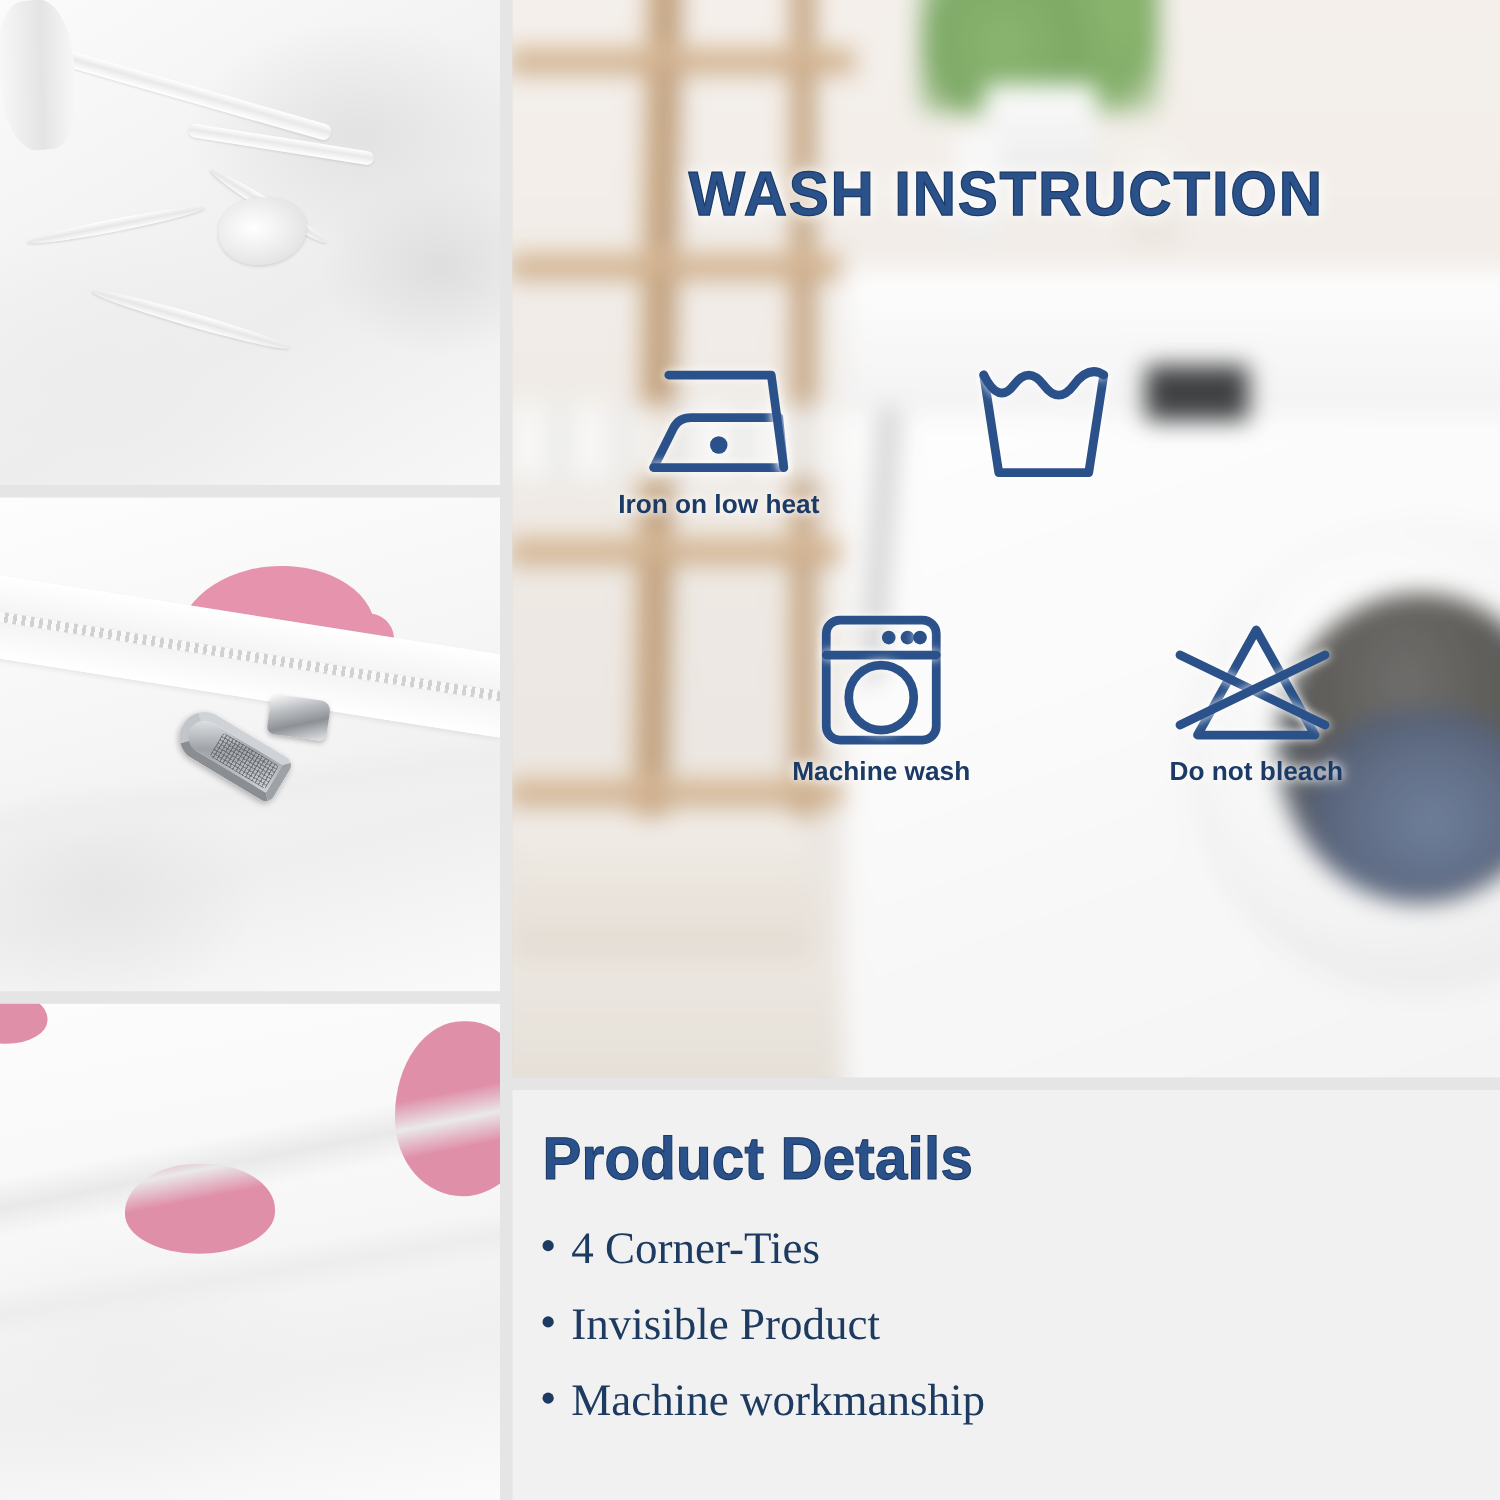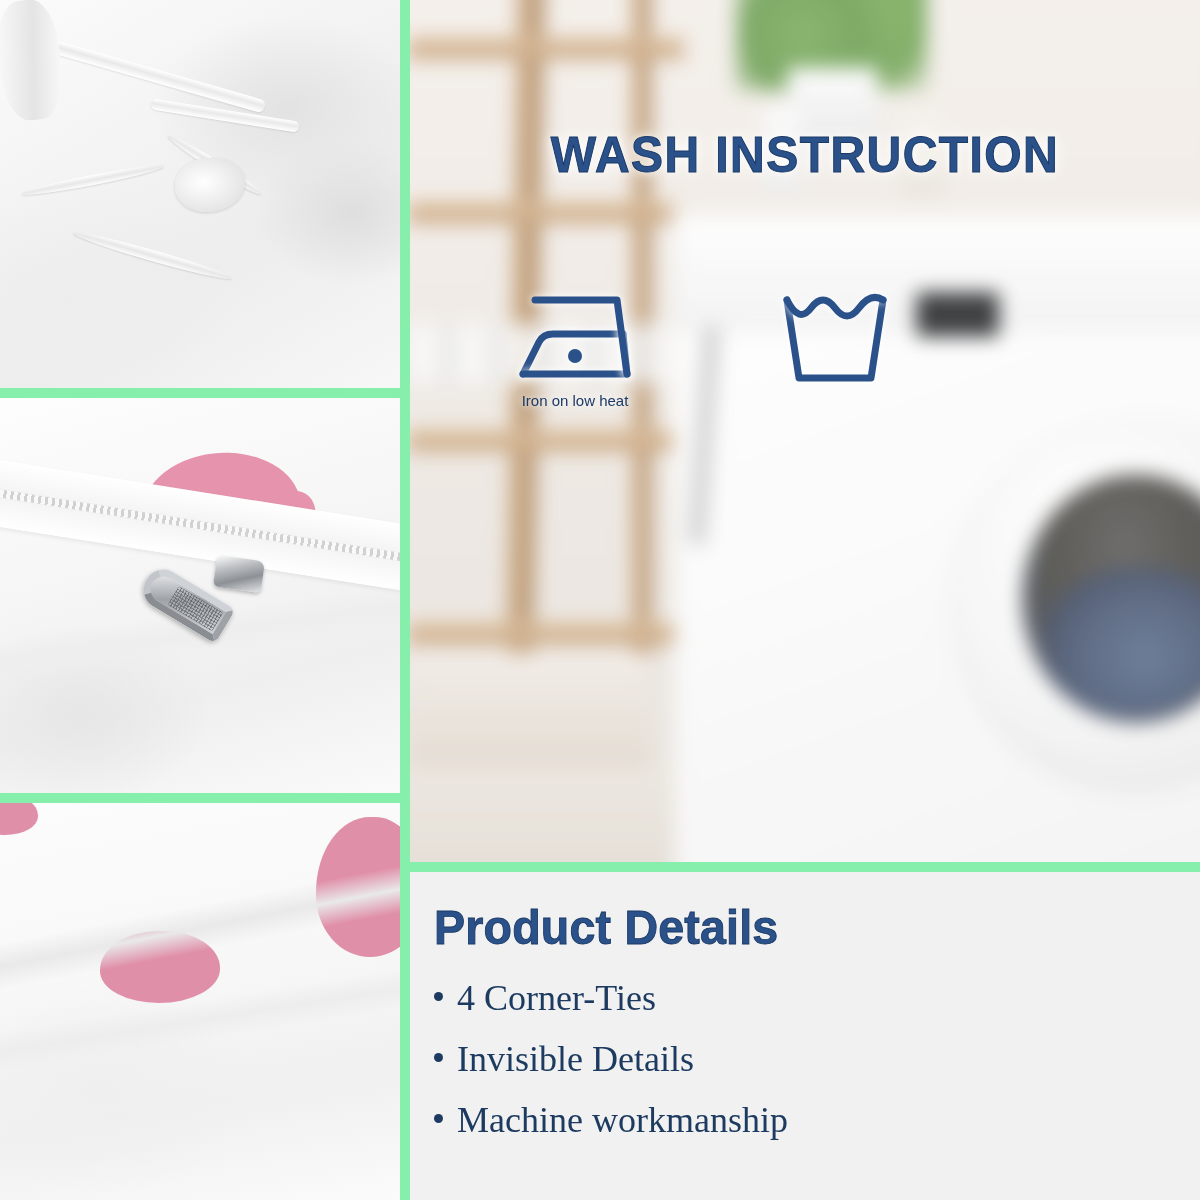--- a/index.html
+++ b/index.html
@@ -2,21 +2,21 @@
 <html><head>
 <meta charset="utf-8">
 <style>
   * { box-sizing: border-box; margin: 0; padding: 0; }
   html, body {
     width: 1200px; height: 1200px;
     background: #ffffff;
     font-family: "Liberation Sans", sans-serif;
     overflow: hidden;
   }
-  .page { position: relative; width: 1200px; height: 1200px; background: #86efac; }
+  .page { position: relative; width: 1200px; height: 1200px; background: #e5e5e5; }
 
   
   .left-col { position: absolute; left: 0; top: 0; width: 400px; height: 1200px; }
   .photo { position: absolute; left: 0; width: 400px; overflow: hidden; background: #f4f4f4; }
   .photo-1 { top: 0; height: 388px; }
   .photo-2 { top: 398px; height: 395px; }
   .photo-3 { top: 803px; height: 397px; }
 
   
   .ph1-bg {
@@ -209,21 +209,21 @@
     font-size: 50px; font-weight: 700; letter-spacing: 1.5px;
     color: #2a5189; -webkit-text-stroke: 1px #1b3a66;
     text-shadow: 0 0 9px rgba(255,255,255,.95), 0 0 18px rgba(255,255,255,.8);
     font-stretch: condensed; transform: scaleX(.96); transform-origin: center;
   }
 
   .icon-grid { position: absolute; inset: 0; }
   .icon-cell { position: absolute; text-align: center; }
   .icon-art { display: flex; align-items: flex-end; justify-content: center; height: 108px; }
   .icon-label {
-    margin-top: 6px; font-size: 15px; font-weight: 400; line-height: 1.14;
+    margin-top: 6px; font-size: 21px; font-weight: 700; line-height: 1.14;
     color: #1b3a66; text-shadow: 0 0 7px rgba(255,255,255,.95), 0 0 14px rgba(255,255,255,.85);
   }
   .cell-iron   { left: 40px;  top: 278px; width: 250px; }
   .cell-wash   { left: 280px; top: 278px; width: 290px; }
   .cell-tumble { left: 575px; top: 272px; width: 210px; }
   .cell-machine{ left: 150px; top: 492px; width: 290px; }
   .cell-bleach { left: 440px; top: 492px; width: 310px; }
   svg { overflow: visible; }
   .stroke-ico { fill: none; stroke: #2a5189; stroke-width: 7; stroke-linecap: round; stroke-linejoin: round;
                 filter: drop-shadow(0 0 4px rgba(255,255,255,.9)); }
@@ -338,35 +338,58 @@
       <div class="icon-cell cell-wash">
         <div class="icon-art">
           <svg width="120" height="100" viewBox="0 0 120 100" aria-hidden="true">
             <path class="stroke-ico" d="M12 14 L24 92 L96 92 L108 14"></path>
             <path class="stroke-ico" d="M12 14 Q24 38 36 22 Q48 6 60 22 Q72 38 84 22 Q96 6 108 14"></path>
           </svg>
         </div>
       </div>
 
 
-
+      <div class="icon-cell cell-machine">
+        <div class="icon-art">
+          <svg width="104" height="112" viewBox="0 0 104 112" aria-hidden="true">
+            <rect class="stroke-ico" x="8" y="8" width="88" height="96" rx="11"></rect>
+            <path class="stroke-ico" d="M8 36 L96 36"></path>
+            <circle class="fill-ico" cx="58" cy="22" r="5.5"></circle>
+            <circle class="fill-ico" cx="73" cy="22" r="5.5"></circle>
+            <circle class="fill-ico" cx="88" cy="22" r="5.5" transform="translate(-5,0)"></circle>
+            <circle class="stroke-ico" cx="52" cy="70" r="26"></circle>
+          </svg>
+        </div>
+        <div class="icon-label">Machine wash</div>
+      </div>
+
+      <div class="icon-cell cell-bleach">
+        <div class="icon-art">
+          <svg width="150" height="106" viewBox="0 0 150 106" aria-hidden="true">
+            <path class="stroke-ico" d="M75 10 L122 94 L28 94 Z"></path>
+            <path class="stroke-ico" d="M14 30 L130 86"></path>
+            <path class="stroke-ico" d="M14 86 L130 30" transform="translate(0,0)"></path>
+          </svg>
+        </div>
+        <div class="icon-label">Do not bleach</div>
+      </div>
 
     </div>
   </div>
 
   <div class="details-panel">
     <div class="details-title">Product Details</div>
     <ul class="details-list">
       <li>
         <span class="bullet"></span>
         <span>4 Corner-Ties</span>
       </li>
       <li>
         <span class="bullet"></span>
-        <span>Invisible Details</span>
+        <span>Invisible Product</span>
       </li>
       <li>
         <span class="bullet"></span>
         <span>Machine workmanship</span>
       </li>
     </ul>
   </div>
 
 </div>
 

